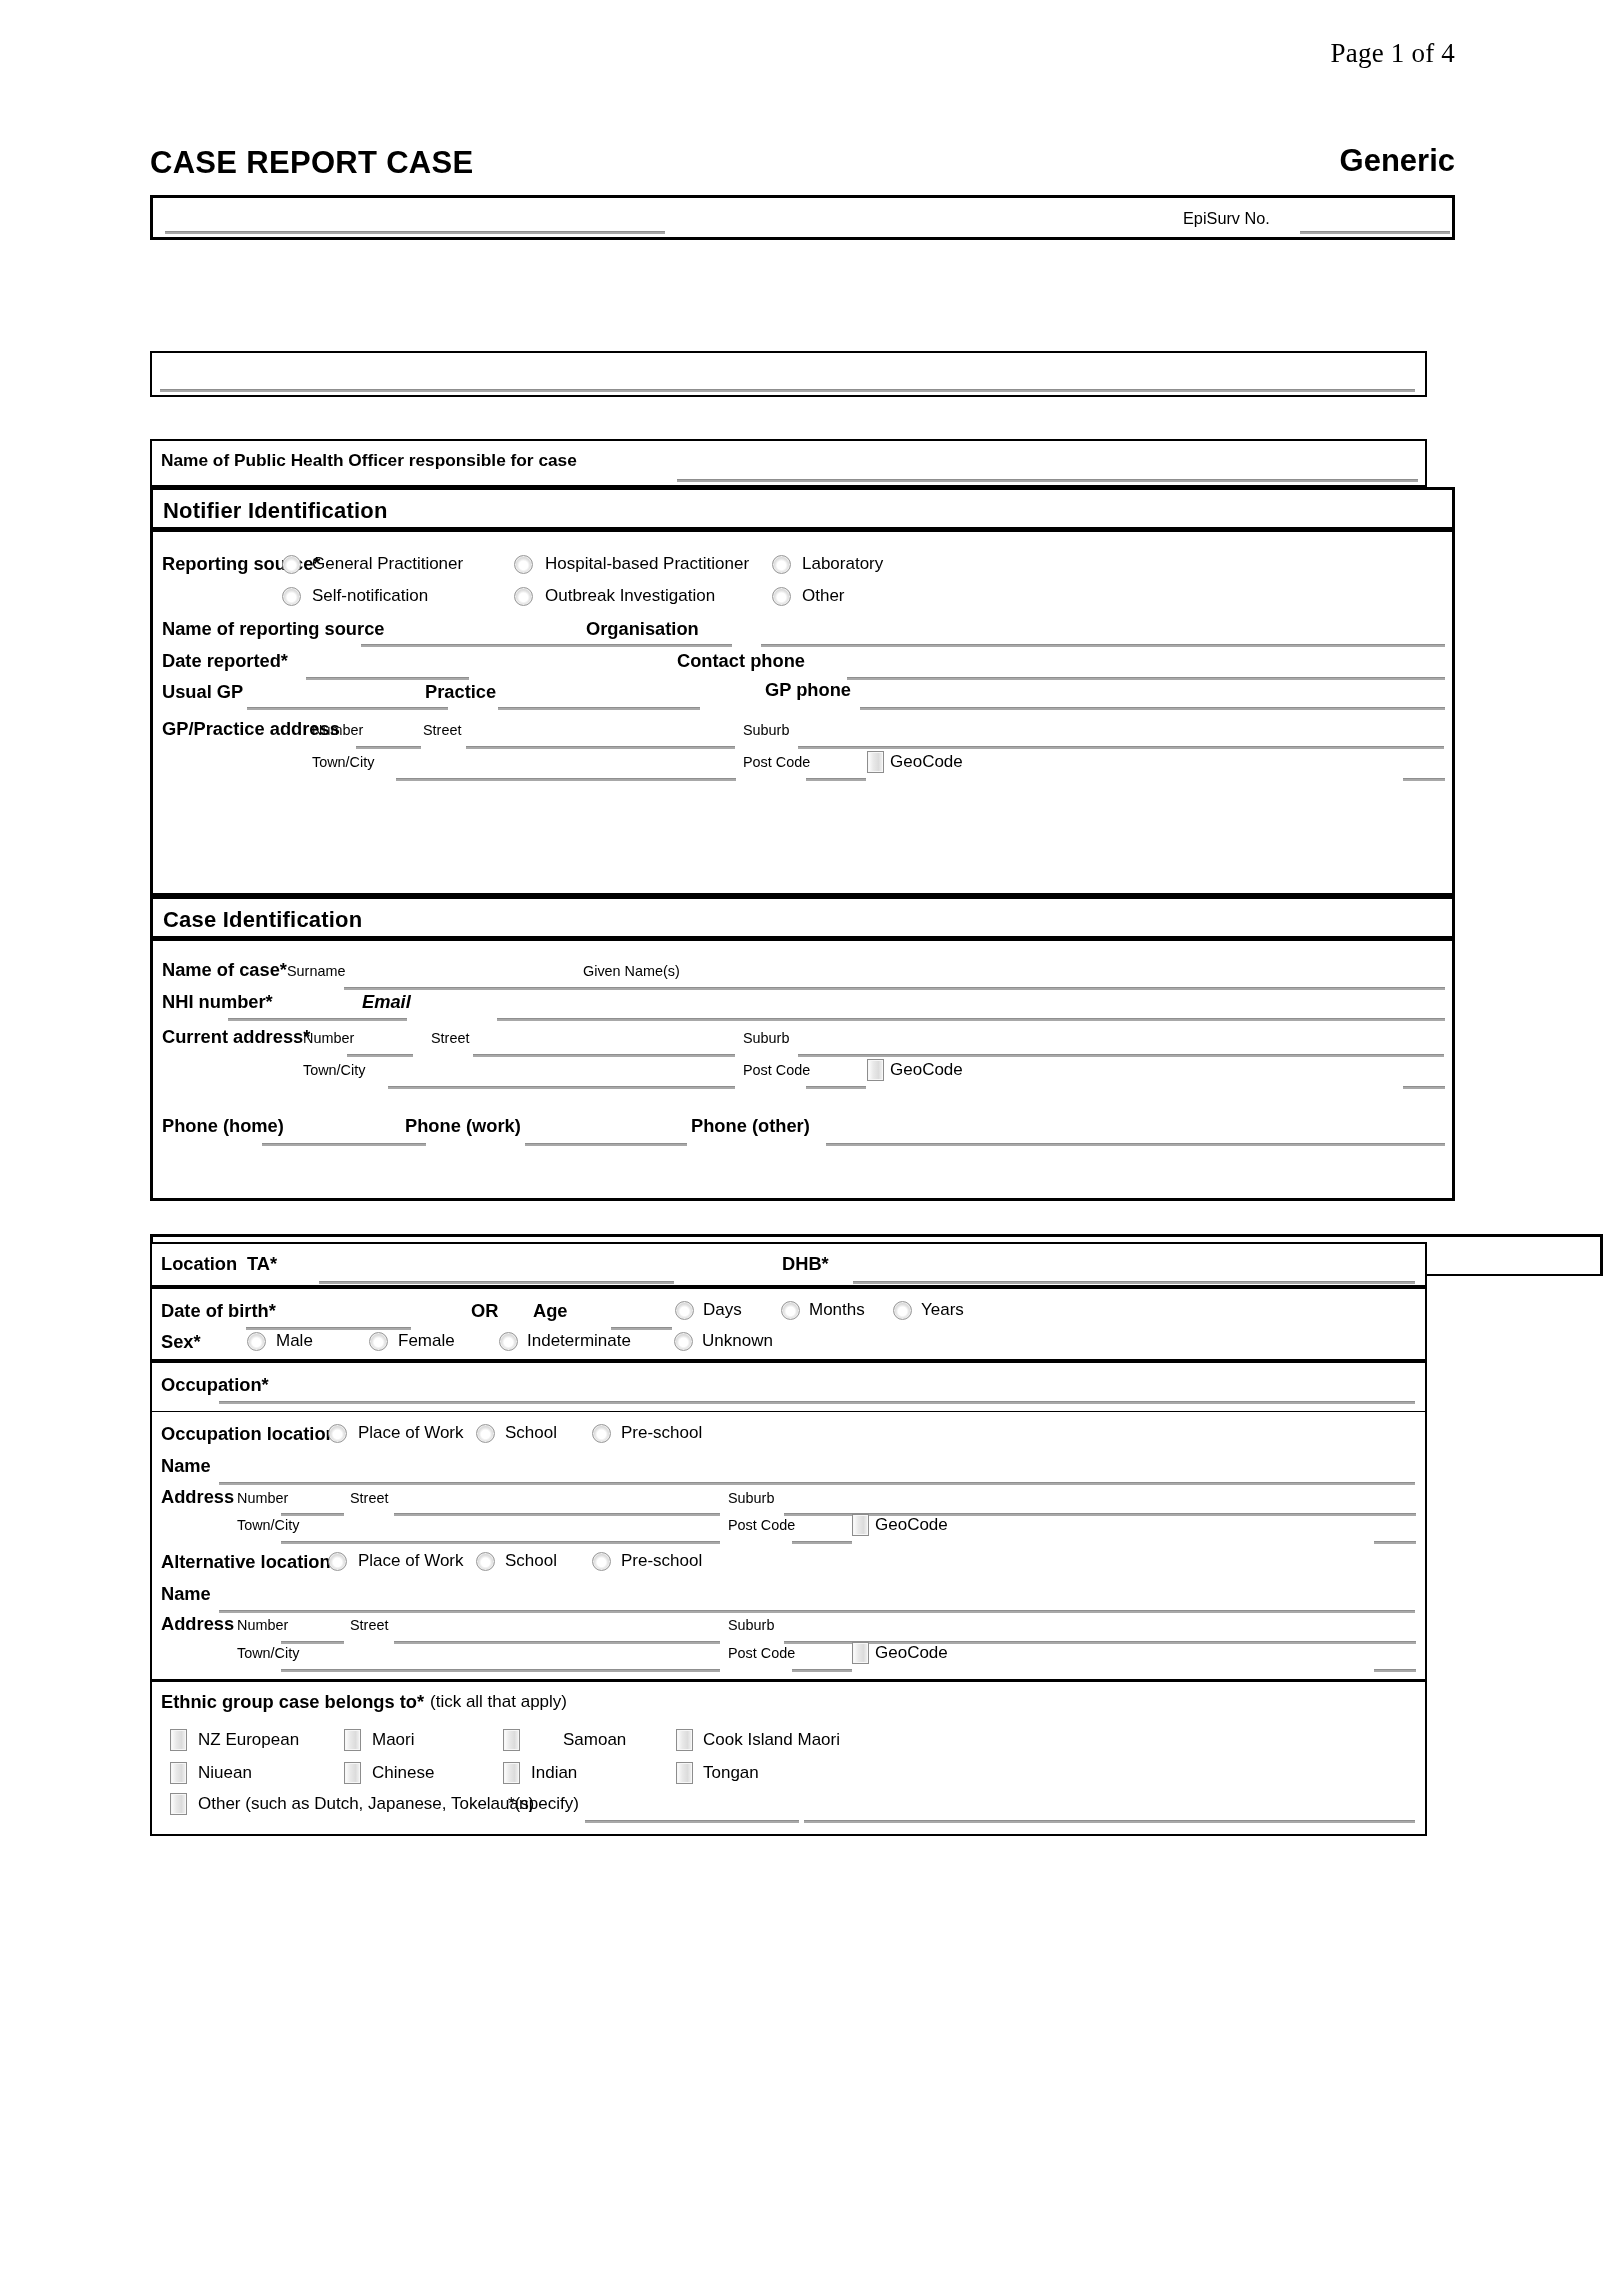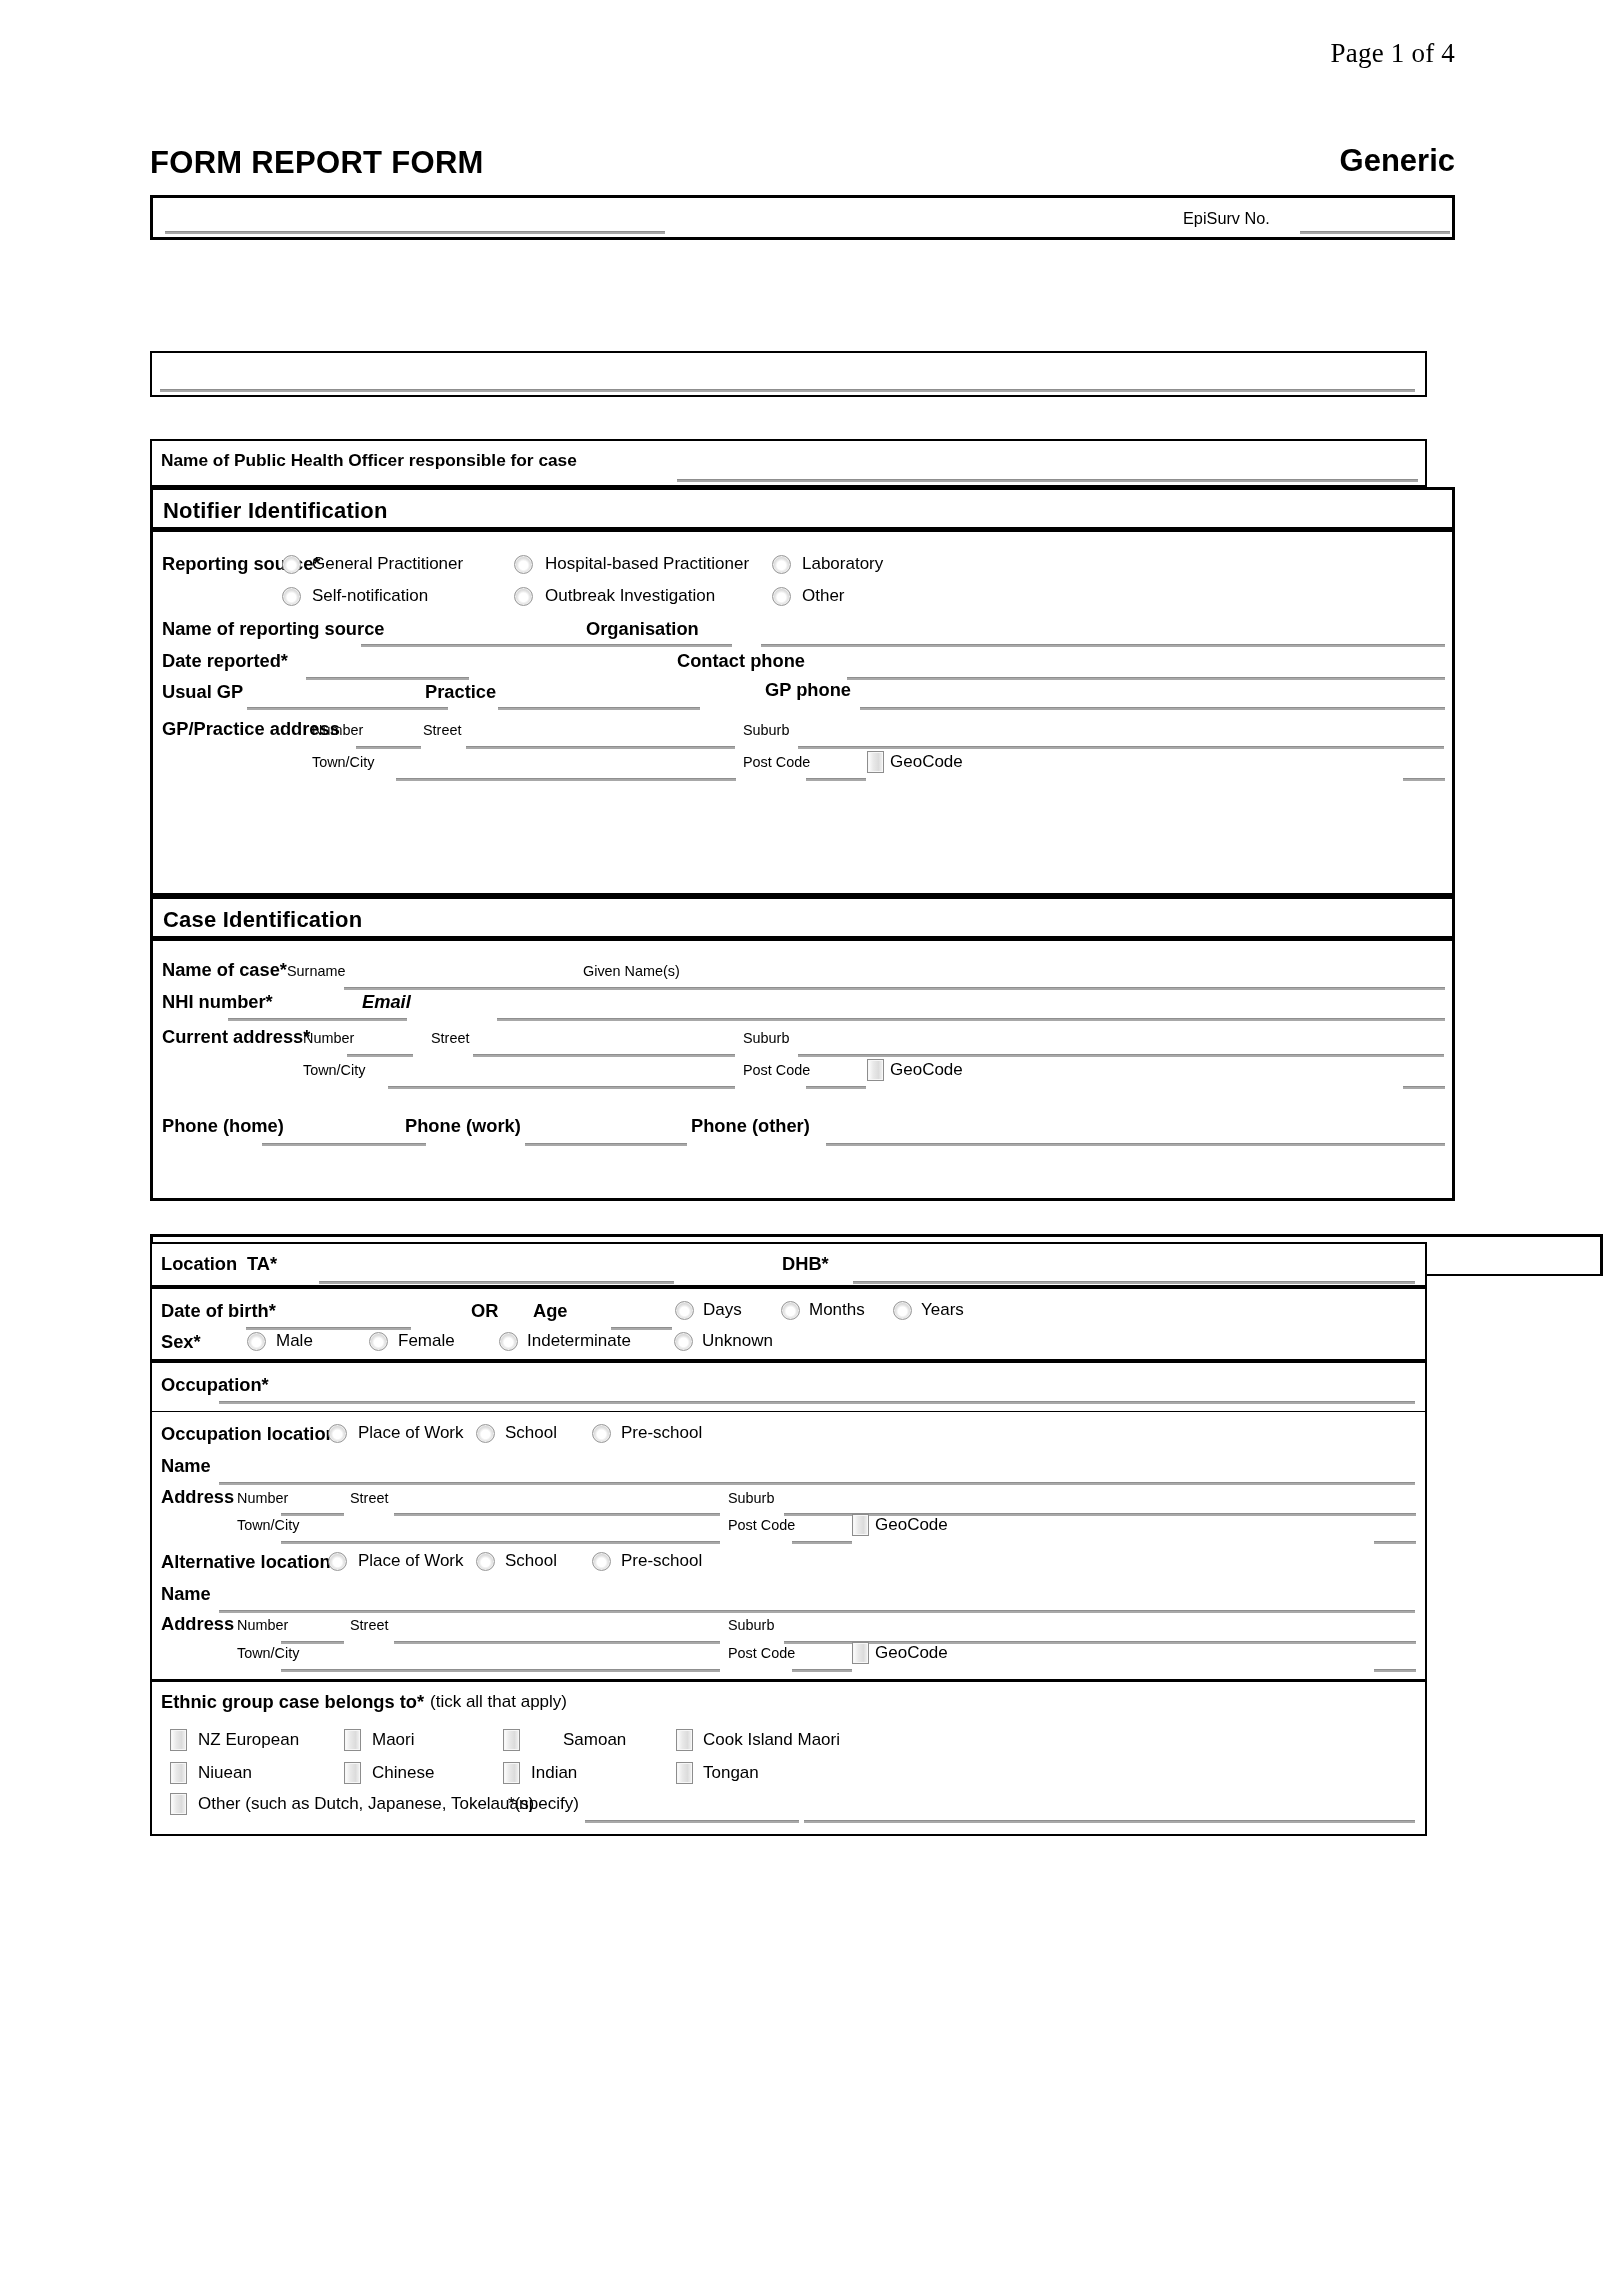--- a/index.html
+++ b/index.html
@@ -87,21 +87,21 @@
   }
 </style>
 </head>
 <body>
 
 <div class="page">
 
   <div class="page-num">Page 1 of 4</div>
 
   <div class="title-row">
-    <div class="crf-title">FORM REPORT FORM</div>
+    <div class="crf-title">CASE REPORT CASE</div>
     <div class="crf-generic">Generic</div>
   </div>
 
   <div class="frame" style="left:150px;top:195px;width:1305px;height:45px;">
     <div class="fill" style="left:12px;top:33px;width:500px;"></div>
     <div class="lbl-sm" style="left:1030px;top:11px;font-size:16.3px;">EpiSurv No.</div>
     <div class="fill" style="left:1147px;top:33px;width:150px;"></div>
   </div>
 
   <div class="frame" style="left:150px;top:351px;width:1277px;height:46px;border-width:2px;">

